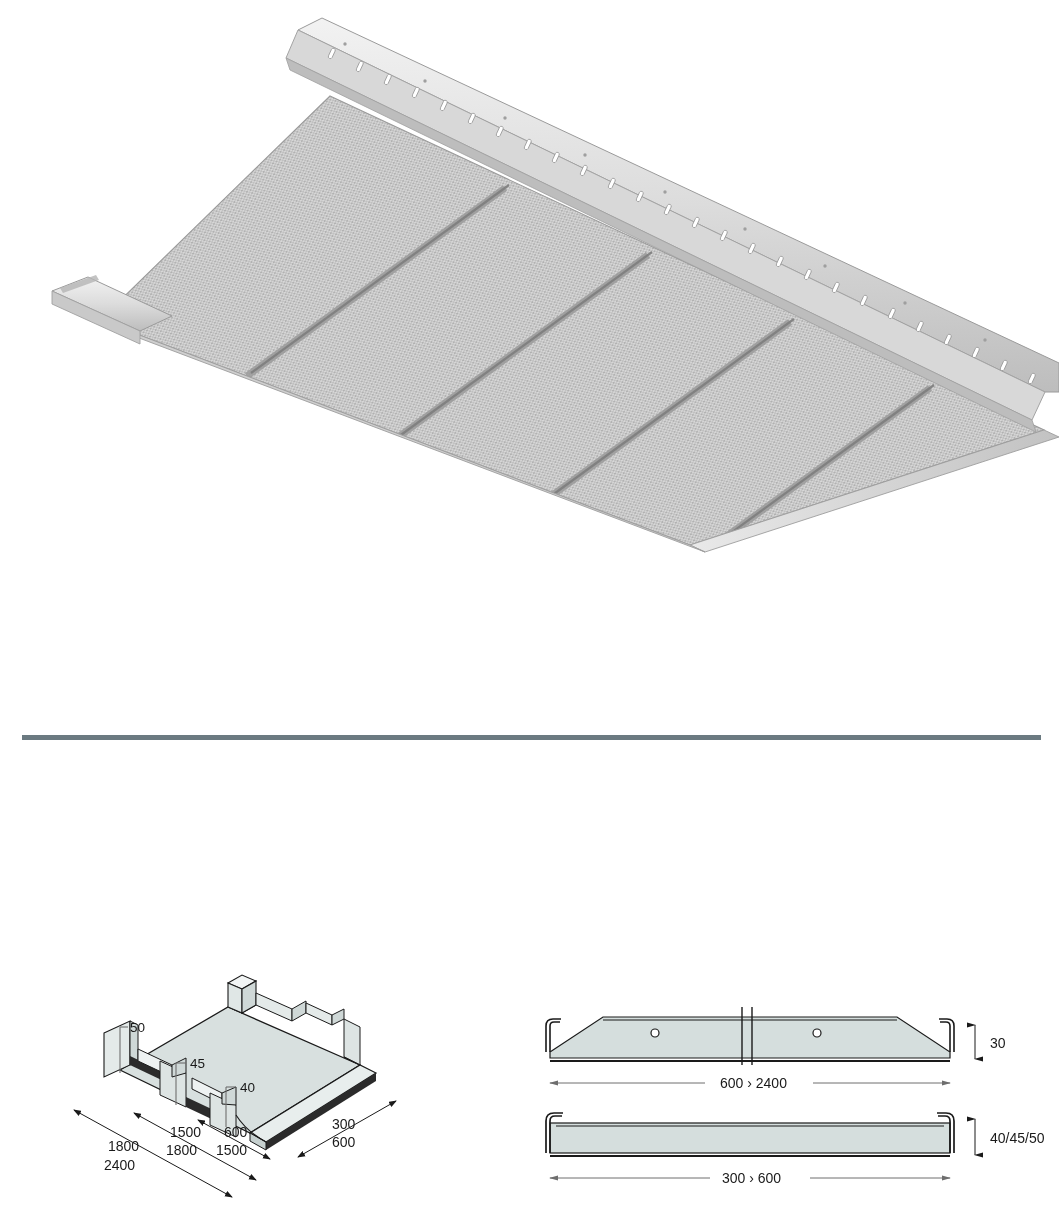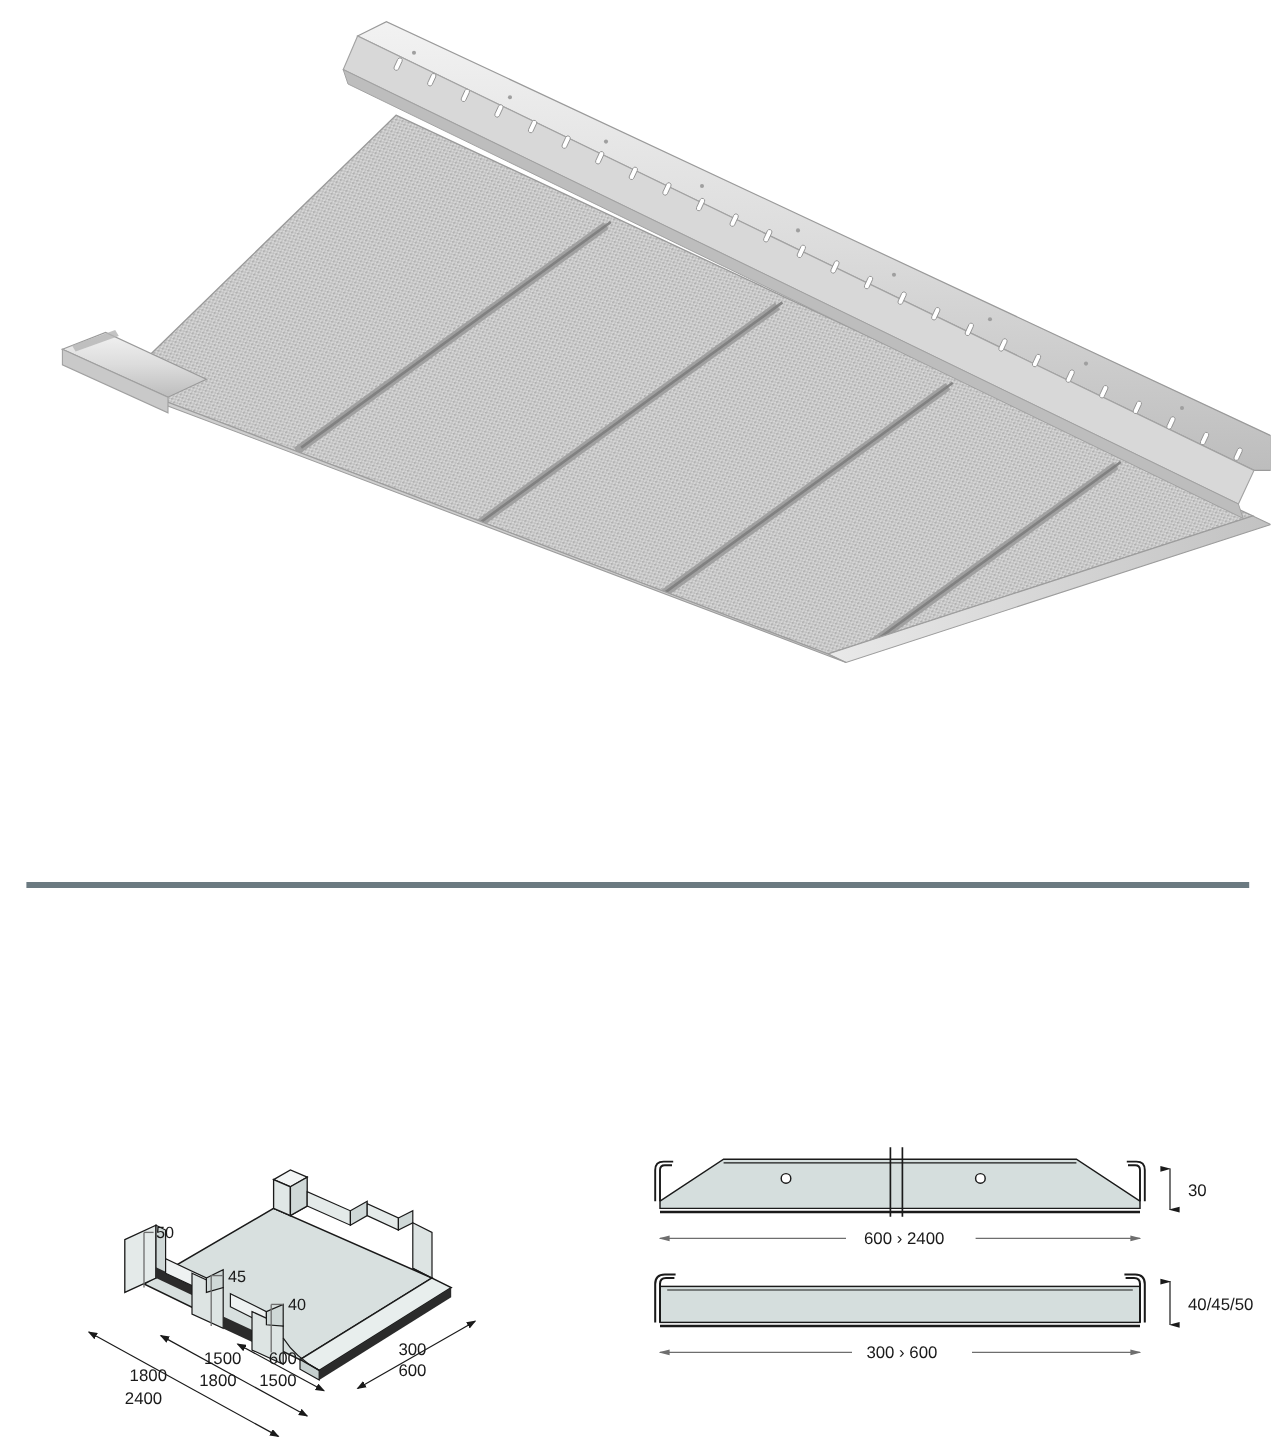--- a/index.html
+++ b/index.html
@@ -21,21 +21,21 @@
   .divider-bar {
     position: absolute; left: 22px; top: 735px;
     width: 1019px; height: 5px; background: #6b7a81;
   }
 
   
   .spec { position: absolute; left: 0; top: 748px; width: 1059px; height: 180px; }
 
   
   .draw-left { position:absolute; left:60px; top:965px; }
-  .draw-right { position:absolute; left:520px; top:944px; }
+  .draw-right { position:absolute; left:520px; top:995px; }
 
   text { font-family: "Liberation Sans", sans-serif; }
 </style>
 </head>
 <body>
 
 <div class="page">
 
   <div class="hero">
     <svg width="1059" height="720" viewBox="0 0 1059 720">

